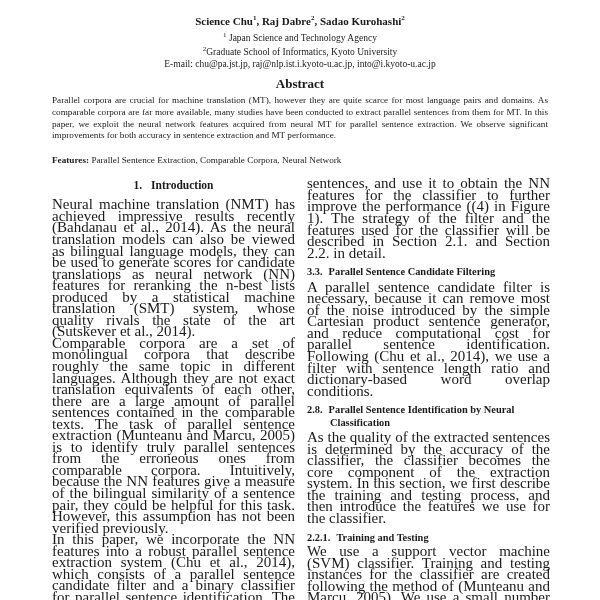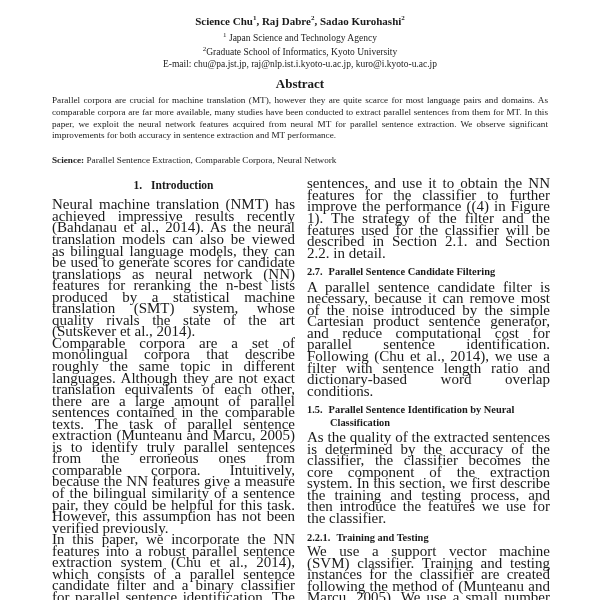--- a/index.html
+++ b/index.html
@@ -83,36 +83,36 @@
 </head>
 <body>
 
 <div class="page">
   <div class="front">
     <div class="authors" id="authors-line"><span>Science Chu</span><sup>1</sup>, <span>Raj Dabre</span><sup>2</sup>, <span>Sadao Kurohashi</span><sup>2</sup></div>
     <div class="affils" id="affils">
         <div class="affil"><sup>1</sup> Japan Science and Technology Agency</div>
         <div class="affil"><sup>2</sup>Graduate School of Informatics, Kyoto University</div>
       </div>
-    <div class="email">E-mail: chu@pa.jst.jp, raj@nlp.ist.i.kyoto-u.ac.jp, kuro@i.kyoto-u.ac.jp</div>
+    <div class="email">E-mail: chu@pa.jst.jp, raj@nlp.ist.i.kyoto-u.ac.jp, into@i.kyoto-u.ac.jp</div>
     <div class="abstract-head">Abstract</div>
     <p class="abstract-body">Parallel corpora are crucial for machine translation (MT), however they are quite scarce for most language pairs and domains. As comparable corpora are far more available, many studies have been conducted to extract parallel sentences from them for MT. In this paper, we exploit the neural network features acquired from neural MT for parallel sentence extraction. We observe significant improvements for both accuracy in sentence extraction and MT performance.</p>
-    <p class="keywords"><span class="kw-label">Science:</span> <span>Parallel Sentence Extraction, Comparable Corpora, Neural Network</span></p>
+    <p class="keywords"><span class="kw-label">Features:</span> <span>Parallel Sentence Extraction, Comparable Corpora, Neural Network</span></p>
   </div>
 
   <div class="columns">
     <div class="col" id="col-left">
         <div class="h1"><span class="hnum">1.</span><span>Introduction</span></div>
         <p class="para">Neural machine translation (NMT) has achieved impressive results recently (Bahdanau et al., 2014). As the neural translation models can also be viewed as bilingual language models, they can be used to generate scores for candidate translations as neural network (NN) features for reranking the n-best lists produced by a statistical machine translation (SMT) system, whose quality rivals the state of the art (Sutskever et al., 2014).</p>
         <p class="para">Comparable corpora are a set of monolingual corpora that describe roughly the same topic in different languages. Although they are not exact translation equivalents of each other, there are a large amount of parallel sentences contained in the comparable texts. The task of parallel sentence extraction (Munteanu and Marcu, 2005) is to identify truly parallel sentences from the erroneous ones from comparable corpora. Intuitively, because the NN features give a measure of the bilingual similarity of a sentence pair, they could be helpful for this task. However, this assumption has not been verified previously.</p>
         <p class="para">In this paper, we incorporate the NN features into a robust parallel sentence extraction system (Chu et al., 2014), which consists of a parallel sentence candidate filter and a binary classifier for parallel sentence identification. The NN features are naturally used as additional features for the classifier. Experiments conducted on Wikipedia data show that the NN features improve the strong baseline system</p>
       </div>
     <div class="col" id="col-right">
         <p class="para">sentences, and use it to obtain the NN features for the classifier to further improve the performance ((4) in Figure 1). The strategy of the filter and the features used for the classifier will be described in Section 2.1. and Section 2.2. in detail.</p>
-        <div class="h2"><span class="hnum">2.7.</span><span>Parallel Sentence Candidate Filtering</span></div>
+        <div class="h2"><span class="hnum">3.3.</span><span>Parallel Sentence Candidate Filtering</span></div>
         <p class="para">A parallel sentence candidate filter is necessary, because it can remove most of the noise introduced by the simple Cartesian product sentence generator, and reduce computational cost for parallel sentence identification. Following (Chu et al., 2014), we use a filter with sentence length ratio and dictionary-based word overlap conditions.</p>
-        <div class="h2"><span class="hnum">1.5.</span><span>Parallel Sentence Identification by Neural Classification</span></div>
+        <div class="h2"><span class="hnum">2.8.</span><span>Parallel Sentence Identification by Neural Classification</span></div>
         <p class="para">As the quality of the extracted sentences is determined by the accuracy of the classifier, the classifier becomes the core component of the extraction system. In this section, we first describe the training and testing process, and then introduce the features we use for the classifier.</p>
         <div class="h3"><span class="hnum">2.2.1.</span><span>Training and Testing</span></div>
         <p class="para">We use a support vector machine (SVM) classifier. Training and testing instances for the classifier are created following the method of (Munteanu and Marcu, 2005). We use a small number of parallel sentences from a seed parallel corpus as positive instances. Negative instances are generated</p>
       </div>
   </div>
 </div>
 
 </body></html>

